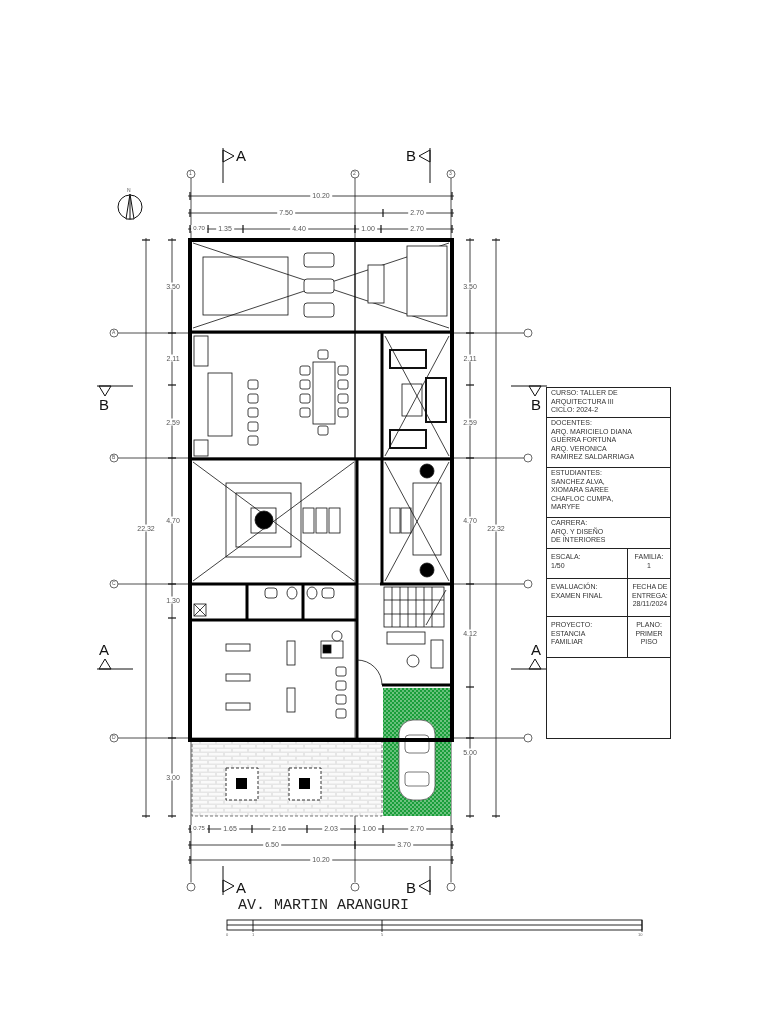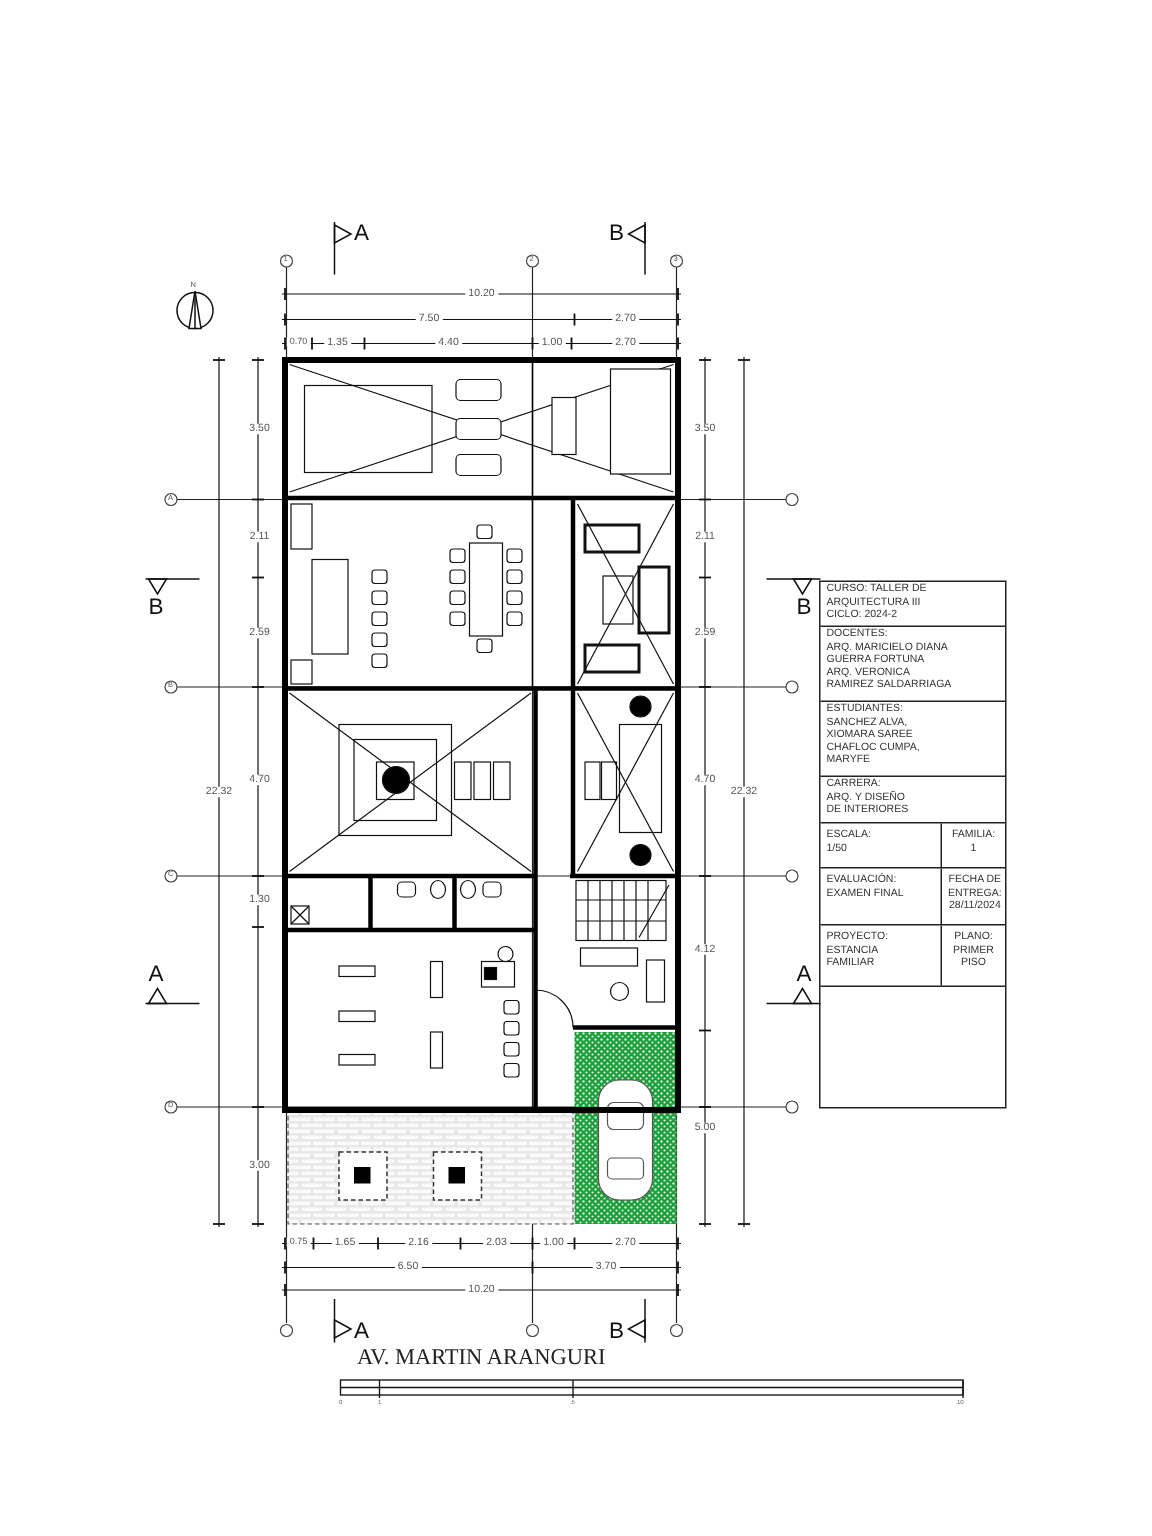--- a/index.html
+++ b/index.html
@@ -3,21 +3,21 @@
 <meta charset="utf-8">
 <style>
   html, body { margin: 0; padding: 0; background: #ffffff; }
   body { width: 768px; height: 1024px; position: relative; overflow: hidden;
          font-family: "Liberation Sans", sans-serif; color: #111; }
   #plan { position: absolute; left: 0; top: 0; width: 768px; height: 1024px; }
   .lbl { position: absolute; font-family: "Liberation Sans", sans-serif; color: #555; font-size: 7px; line-height: 1; white-space: nowrap; }
   .dimh { transform: translateX(-50%); background: #fff; padding: 0 2px; }
   .dimv { transform: translate(-50%,-50%); background: #fff; }
   .sect { position: absolute; font-family: "Liberation Sans", sans-serif; font-size: 15px; color: #111; line-height: 1; }
-  .street { position: absolute; left: 238px; top: 897px; font-size: 15px; color: #222; font-family: Liberation Serif, serif; }
+  .street { position: absolute; left: 238px; top: 897px; font-size: 15px; color: #222; font-family: Liberation Mono, monospace; }
   .tb { position: absolute; left: 546px; top: 387px; width: 125px; height: 352px; border: 1px solid #222; box-sizing: border-box; }
   .tb-row { border-bottom: 1px solid #222; box-sizing: border-box; position: relative; }
   .tb-txt { font-size: 7px; color: #333; line-height: 8.5px; padding: 1px 4px; font-family: "Liberation Sans", sans-serif; }
   .tb-split { display: flex; height: 100%; }
   .tb-split > div:first-child { flex: 0 0 72px; border-right: 1px solid #222; }
   .tb-split > div:last-child { flex: 1; text-align: center; }
   .scale-tick { position: absolute; font-size: 4px; color: #666; }
 </style>
 </head>
 <body>

